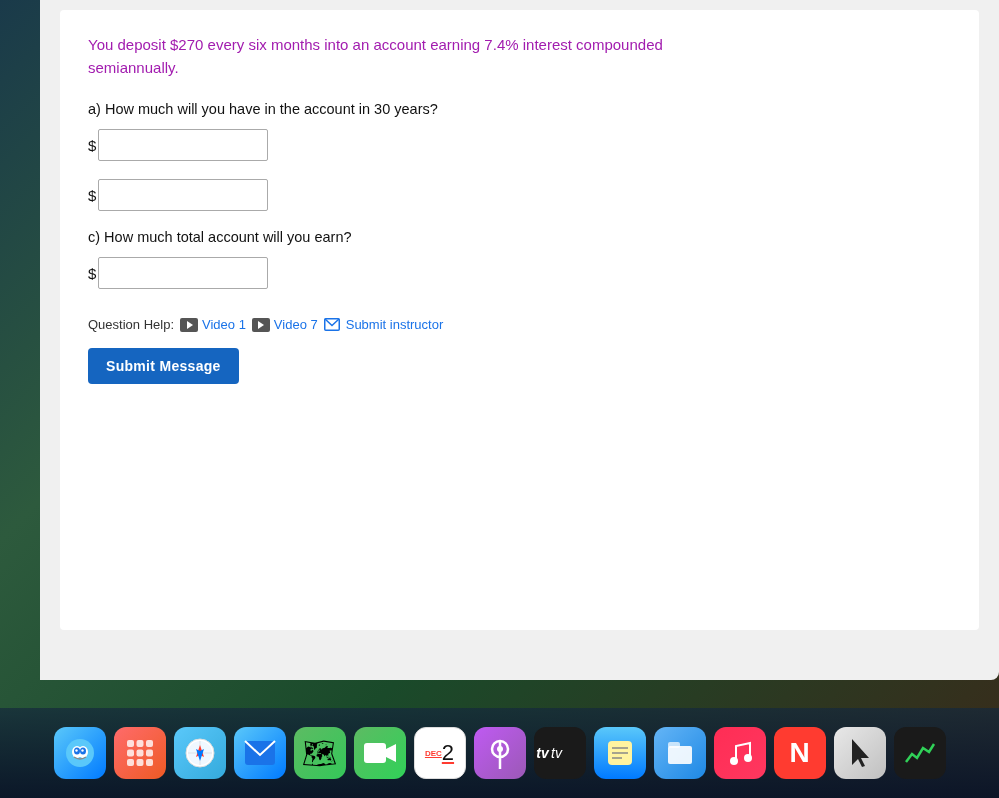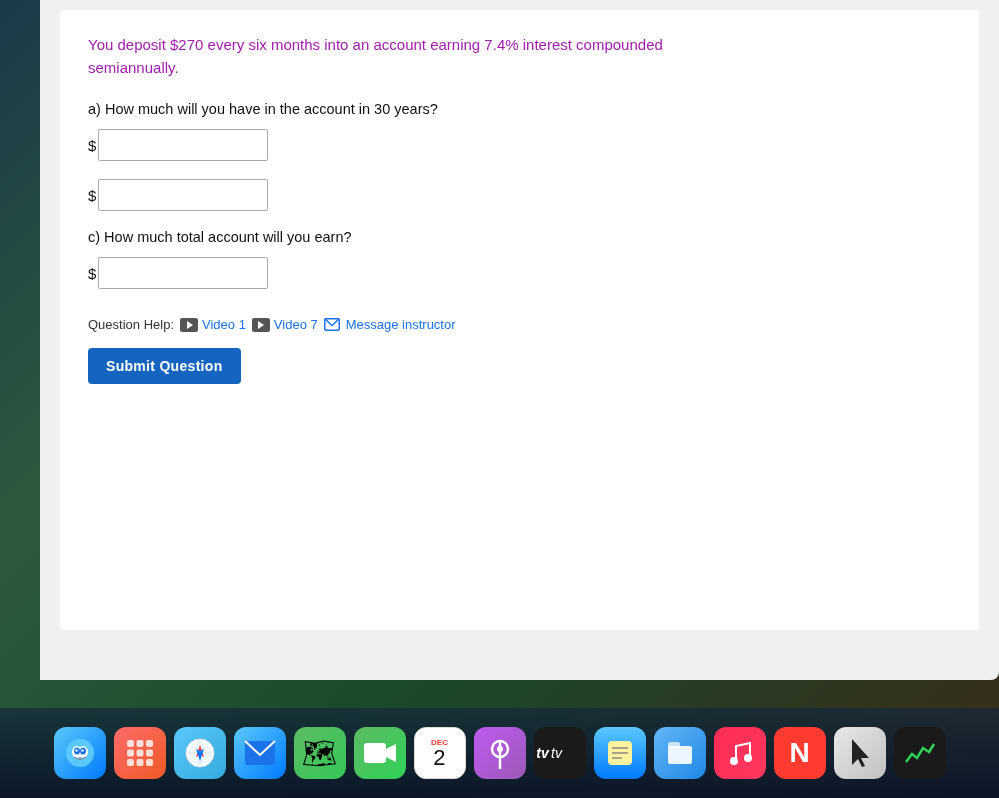--- a/index.html
+++ b/index.html
@@ -166,23 +166,24 @@
     .dock-appletv { background: #1a1a1a; }
     .dock-music { background: linear-gradient(135deg, #ff2d55, #ff375f); }
     .dock-news { background: #ff3b30; color: white; }
     .dock-stocks { background: #1a1a1a; }
 
     .calendar-date {
       font-size: 10px;
       font-weight: bold;
       color: #ff3b30;
       display: flex;
-      flex-direction: column;
+      flex-direction: row;
       align-items: center;
       justify-content: center;
+      text-decoration: underline;
     }
 
     .calendar-month {
       font-size: 8px;
       color: #ff3b30;
       font-weight: 600;
       text-transform: uppercase;
     }
 
     .calendar-day {
@@ -240,26 +241,26 @@
         <span>Video 7</span>
       </a>
 
       <a href="#" class="help-link">
         <span style="display:inline-flex;align-items:center;margin-right:2px;">
           <svg width="16" height="13" viewBox="0 0 16 13" fill="none" xmlns="http://www.w3.org/2000/svg">
             <rect x="0.75" y="0.75" width="14.5" height="11.5" rx="1" stroke="#1a73e8" stroke-width="1.5" fill="none"></rect>
             <polyline points="0.75,0.75 8,7.5 15.25,0.75" stroke="#1a73e8" stroke-width="1.5" fill="none"></polyline>
           </svg>
         </span>
-        <span>Message instructor</span>
+        <span>Submit instructor</span>
       </a>
     </div>
 
     
-    <button class="submit-btn">Submit Question</button>
+    <button class="submit-btn">Submit Message</button>
 
   </div>
 </div>
 
 <div class="dock">
 
   <div class="dock-item dock-finder">
     <svg width="32" height="32" viewBox="0 0 32 32">
       <circle cx="16" cy="16" r="14" fill="#5ac8fa"></circle>
       <ellipse cx="13" cy="15" rx="5" ry="6" fill="white"></ellipse>

